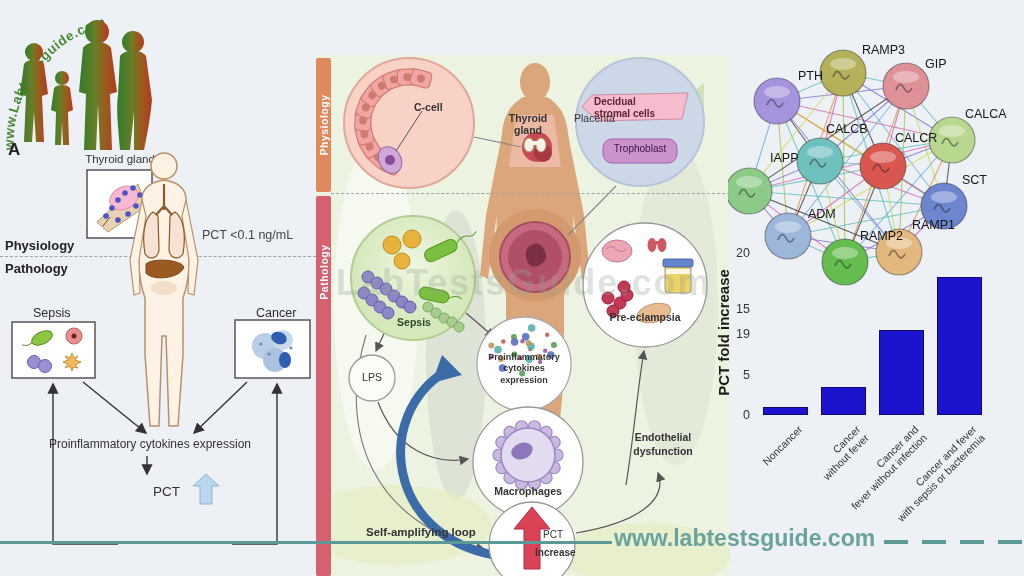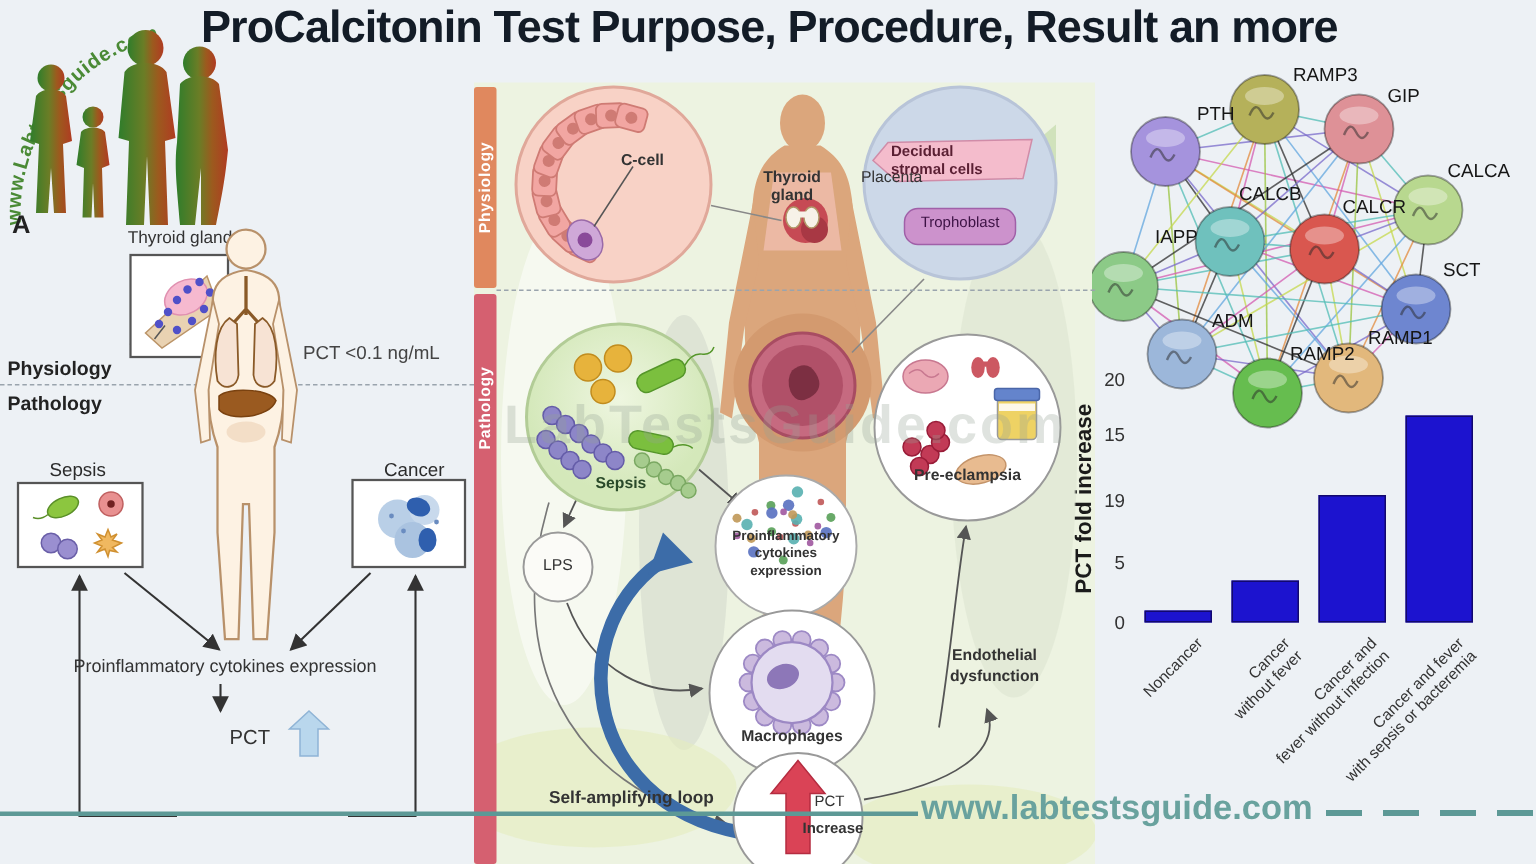--- a/index.html
+++ b/index.html
@@ -32,21 +32,20 @@
             transform:rotate(-45deg); transform-origin:top right; white-space:pre-line; line-height:1.18; }
   #ylabel { transform:rotate(-90deg); transform-origin:center; width:170px; text-align:center;
             left:638px; top:324px; font-size:15px; font-weight:bold; color:#1b1b1b; }
   #netlabels text { font-size:12.5px; fill:#161616; }
 </style>
 </head>
 <body>
 
 <div id="root">
 
-  <div class="abs" id="title">ProCalcitonin Test Purpose, Procedure, Result an more</div>
 
   <svg class="abs" style="left:0;top:0;" width="165" height="155" viewBox="0 0 165 155">
     <defs>
       <linearGradient id="famGrad" x1="0" y1="0" x2="1" y2="0">
         <stop offset="0" stop-color="#2f7d2b"></stop>
           <stop offset="0.45" stop-color="#6b7d26"></stop>
         <stop offset="0.7" stop-color="#9c5a1e"></stop>
           <stop offset="1" stop-color="#b03b22"></stop>
       </linearGradient>
       <path id="arcPath" d="M 14,150 A 120,120 0 0 1 152,24" fill="none"></path>
@@ -545,21 +544,21 @@
   </svg>
 
   <div class="abs" id="chart" style="left:0;top:0;width:1024px;height:576px;pointer-events:none;">
       <div class="bar" style="left: 763px; top: 406.9px; width: 45px; height: 8.1px; background: rgb(28, 19, 207);"></div>
       <div class="bar" style="left: 821px; top: 386.65px; width: 45px; height: 28.35px; background: rgb(28, 19, 207);"></div>
       <div class="bar" style="left: 879px; top: 329.95px; width: 45px; height: 85.05px; background: rgb(28, 19, 207);"></div>
       <div class="bar" style="left: 937px; top: 277.3px; width: 45px; height: 137.7px; background: rgb(28, 19, 207);"></div>
       <div class="ytick" style="left: 722px; top: 408px;">0</div>
       <div class="ytick" style="left: 722px; top: 367.5px;">5</div>
       <div class="ytick" style="left: 722px; top: 327px;">19</div>
-      <div class="ytick" style="left: 722px; top: 283px;">15</div>
+      <div class="ytick" style="left: 722px; top: 302px;">15</div>
       <div class="ytick" style="left: 722px; top: 246px;">20</div>
       <div class="xlabel" style="left: 635.5px; top: 423px;">Noncancer</div>
       <div class="xlabel" style="left: 693.5px; top: 423px;">Cancer
 without fever</div>
       <div class="xlabel" style="left: 751.5px; top: 423px;">Cancer and
 fever without infection</div>
       <div class="xlabel" style="left: 809.5px; top: 423px;">Cancer and fever
 with sepsis or bacteremia</div>
     </div>
   <div class="lbl" id="ylabel">PCT fold increase</div>

